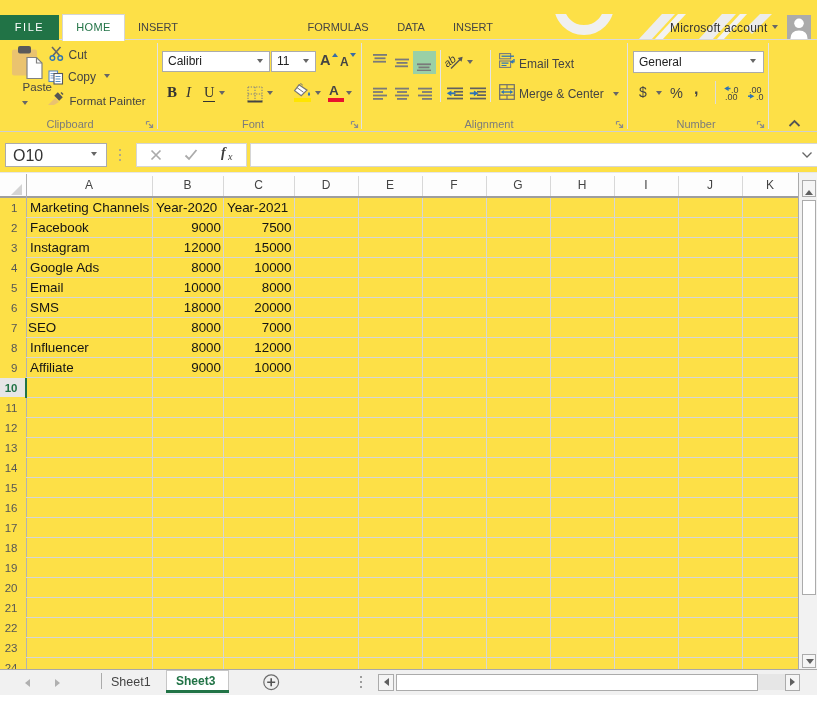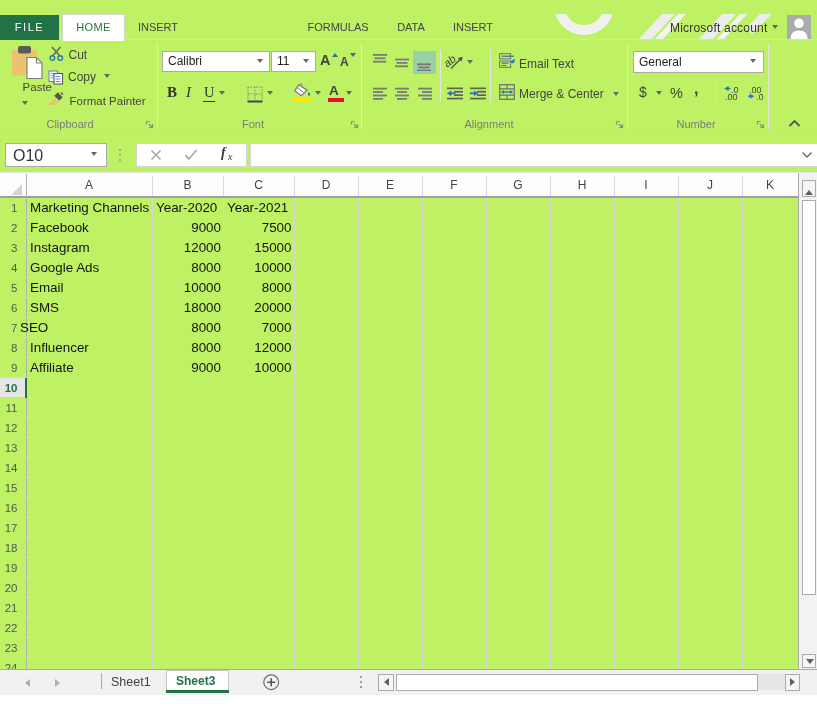--- a/index.html
+++ b/index.html
@@ -1,15 +1,15 @@
 <!DOCTYPE html>
 <html><head><meta charset="utf-8"><style>
 html,body{margin:0;padding:0}
 body{font-family:"Liberation Sans",sans-serif;}
-#app{position:relative;width:817px;height:708px;background:#bef264;overflow:hidden}
+#app{position:relative;width:817px;height:708px;background:#fde047;overflow:hidden}
 .a{position:absolute}
 .txt{position:absolute;white-space:nowrap;color:#444}
 .tab{position:absolute;top:15px;height:25px;line-height:25px;font-size:11px;color:#444;letter-spacing:0;text-align:center}
 .dd{position:absolute;width:0;height:0;border-left:3.5px solid transparent;border-right:3.5px solid transparent;border-top:4px solid #666}
 .combo{position:absolute;background:#fff;border:1px solid #ababab}
 .glabel{position:absolute;font-size:11px;color:#7b7b7b;text-align:center;white-space:nowrap}
 .rlbl{position:absolute;font-size:12px;color:#444;white-space:nowrap}
 .cl{position:absolute;top:175px;height:21px;line-height:21px;font-size:12px;color:#444;text-align:center}
 .rn{position:absolute;left:0;width:17.5px;text-align:right;font-size:11.5px;color:#555;height:20px;line-height:20px}
 .ct{position:absolute;font-size:13.4px;color:#141414;height:20px;line-height:20px;white-space:nowrap}
@@ -350,21 +350,21 @@
 <div class="ct num" style="left:224px;top:238px;width:67.5px">15000</div>
 <div class="ct" style="left:30px;top:258px">Google Ads</div>
 <div class="ct num" style="left:153px;top:258px;width:68px">8000</div>
 <div class="ct num" style="left:224px;top:258px;width:67.5px">10000</div>
 <div class="ct" style="left:30px;top:278px">Email</div>
 <div class="ct num" style="left:153px;top:278px;width:68px">10000</div>
 <div class="ct num" style="left:224px;top:278px;width:67.5px">8000</div>
 <div class="ct" style="left:30px;top:298px">SMS</div>
 <div class="ct num" style="left:153px;top:298px;width:68px">18000</div>
 <div class="ct num" style="left:224px;top:298px;width:67.5px">20000</div>
-<div class="ct" style="left:20px;top:318px">SEO</div>
+<div class="ct" style="left:28px;top:318px">SEO</div>
 <div class="ct num" style="left:153px;top:318px;width:68px">8000</div>
 <div class="ct num" style="left:224px;top:318px;width:67.5px">7000</div>
 <div class="ct" style="left:30px;top:338px">Influencer</div>
 <div class="ct num" style="left:153px;top:338px;width:68px">8000</div>
 <div class="ct num" style="left:224px;top:338px;width:67.5px">12000</div>
 <div class="ct" style="left:30px;top:358px">Affiliate</div>
 <div class="ct num" style="left:153px;top:358px;width:68px">9000</div>
 <div class="ct num" style="left:224px;top:358px;width:67.5px">10000</div>
 <div class="a" style="left:799px;top:173px;width:18px;height:496px;background:#f2f2f2"></div>
 <div class="a" style="left:801.5px;top:179.5px;width:14px;height:17px;background:#f5f5f5;border:1px solid #ababab;box-sizing:border-box"></div>

